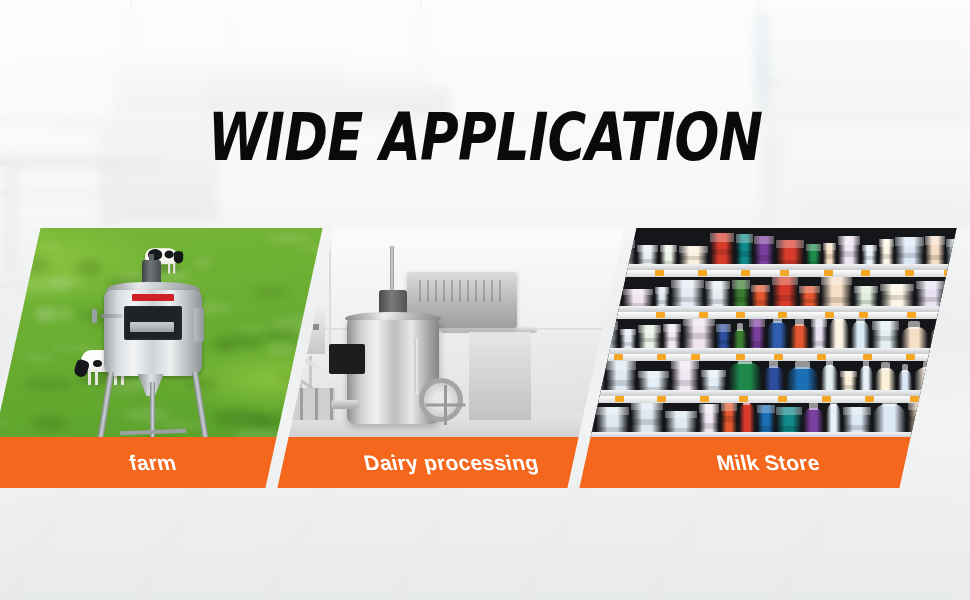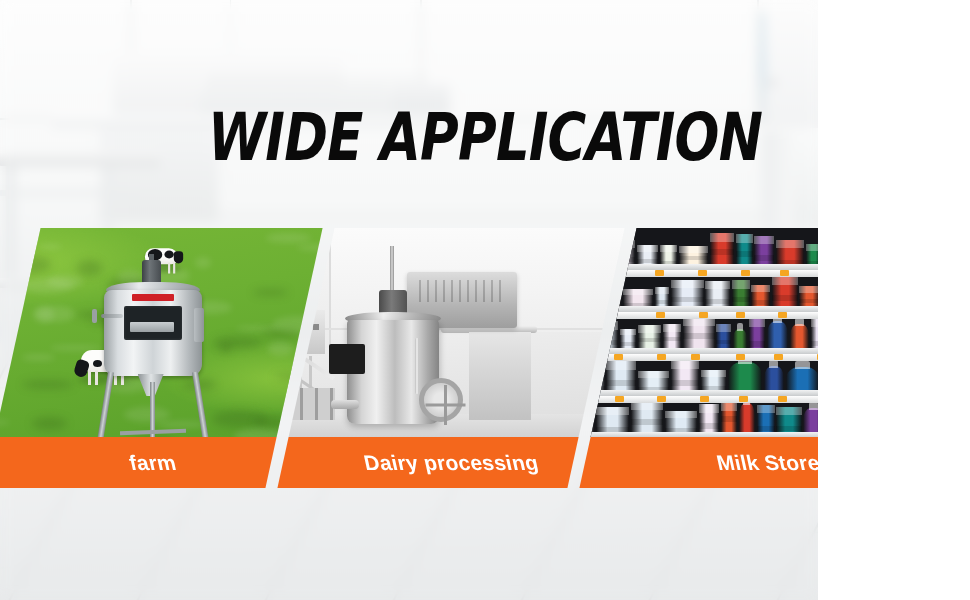--- a/index.html
+++ b/index.html
@@ -7,21 +7,21 @@
   html,body { width:970px; height:600px; overflow:hidden; }
   body {
     font-family:"Liberation Sans", sans-serif;
     background:#ffffff;
     position:relative;
   }
 
   
   .banner {
     position:absolute; inset:0;
-    width:818px; height:600px;
+    width:970px; height:600px;
     overflow:hidden;
     background:#f2f3f4;
   }
 
   
   .bg { position:absolute; inset:0; overflow:hidden; }
 
   .bg-upper {
     position:absolute; left:0; top:0; width:970px; height:330px;
     background:

